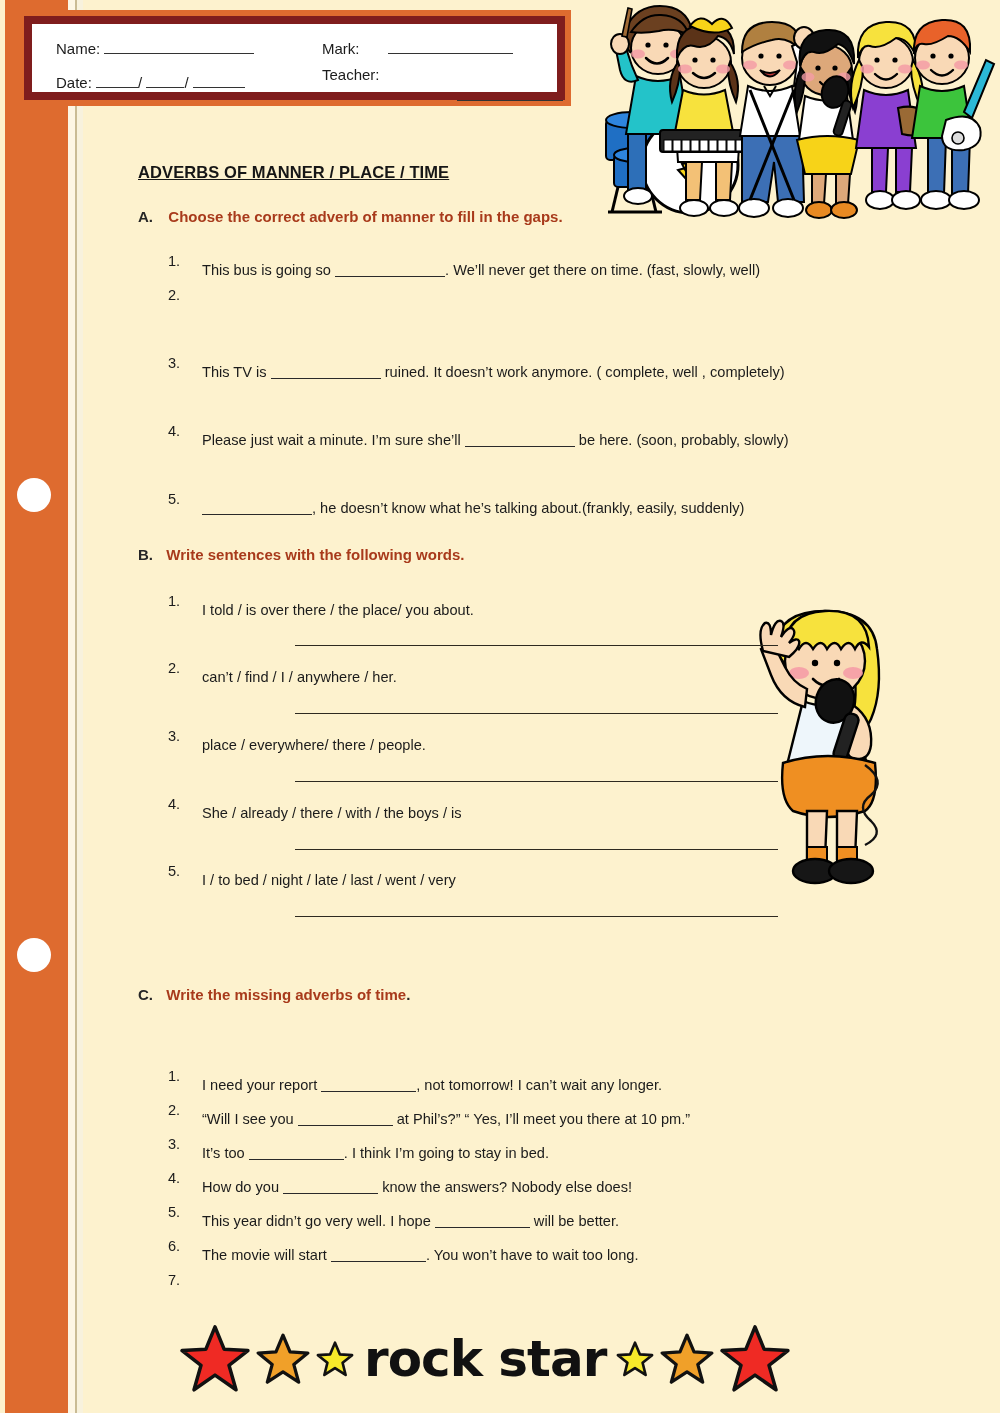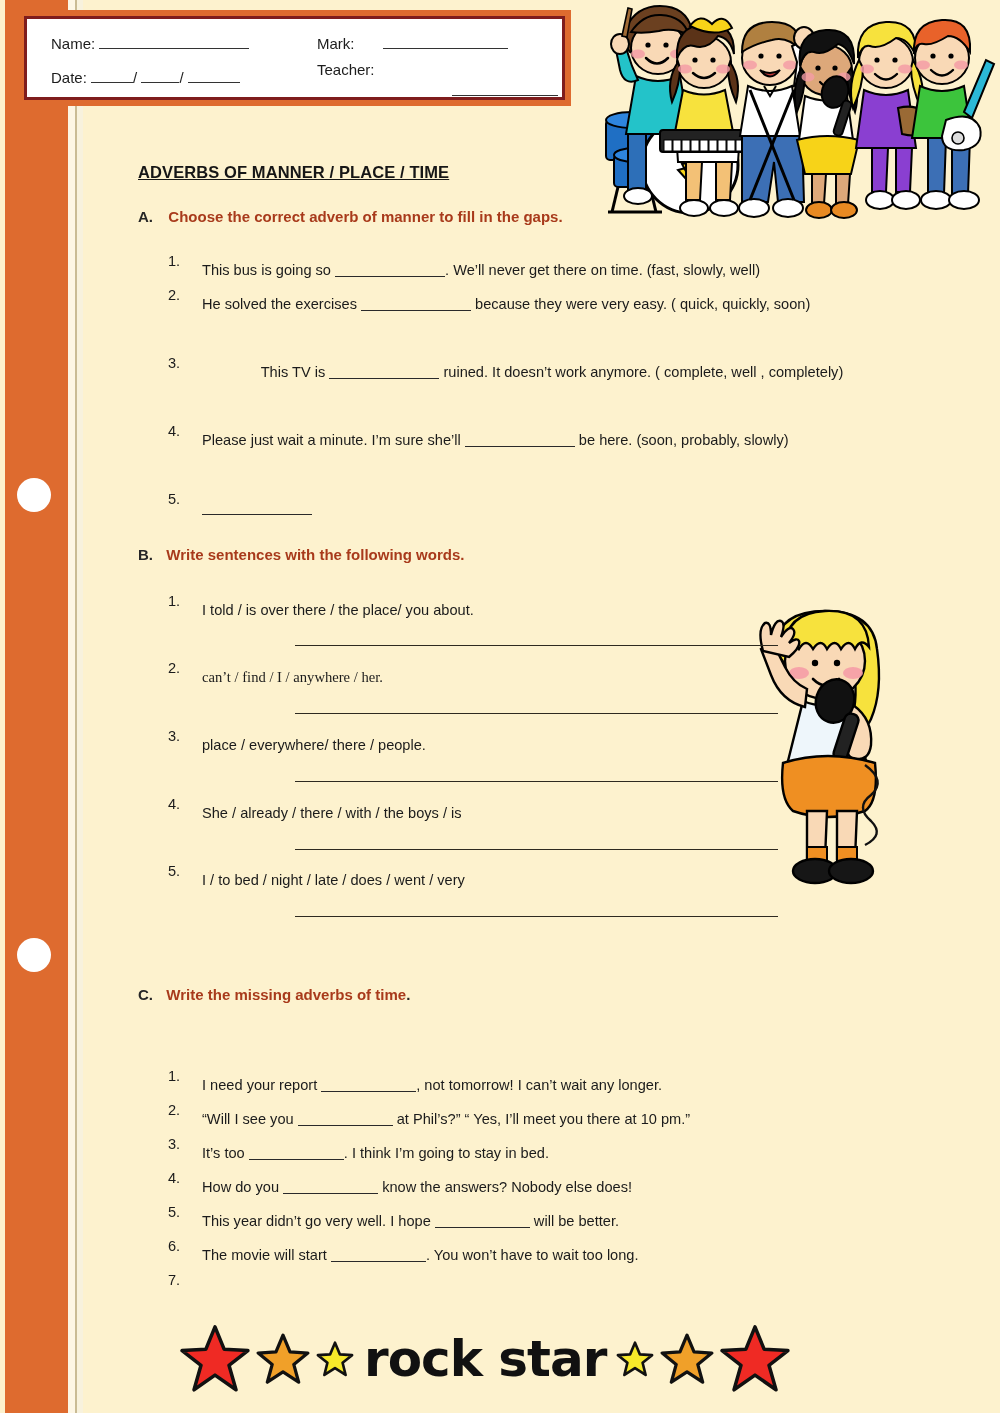--- a/index.html
+++ b/index.html
@@ -65,21 +65,21 @@
     top: 10px;
     width: 553px;
     height: 96px;
     background: #de6b2f;
     padding: 6px;
   }
   .header-box-inner {
     width: 100%;
     height: 100%;
     background: #ffffff;
-    border: 3px solid #7f1d1d;
+    border: 8px solid #7f1d1d;
     position: relative;
   }
   .hb-field {
     position: absolute;
     font-size: 15px;
     color: #1c1c1c;
     white-space: nowrap;
     font-family: "Liberation Sans", sans-serif;
   }
   .hb-name  { left: 24px; top: 16px; }
@@ -441,63 +441,60 @@
       <span style="display:inline-block;width:7px"></span>
       <span class="section-text">Choose the correct adverb of manner to fill in the gaps.</span>
     </div>
 
     <div class="qnum" style="left:78px; top:253px;">1.</div>
     <div class="qitem" style="left:112px; top:253px; width:700px;">
       <span>This bus is going so </span><span class="blank b110"></span><span>. We’ll never get there on time. (fast, slowly, well)</span>
     </div>
 
     <div class="qnum" style="left:78px; top:287px;">2.</div>
-    <div class="qitem" style="left:112px; top:287px; width:700px;">
-      <span>He solved the exercises </span><span class="blank b110"></span><span> because they were very easy. ( quick, quickly, soon)</span>
-    </div>
 
     <div class="qnum" style="left:78px; top:355px;">3.</div>
-    <div class="qitem" style="left:112px; top:355px; width:700px;text-align:center;">
+    <div class="qitem" style="left:112px; top:355px; width:700px;">
       <span>This TV is </span><span class="blank b110"></span><span> ruined. It doesn’t work anymore. ( complete, well , completely)</span>
     </div>
 
     <div class="qnum" style="left:78px; top:423px;">4.</div>
     <div class="qitem" style="left:112px; top:423px; width:700px;">
       <span>Please just wait a minute. I’m sure she’ll </span><span class="blank b110"></span><span> be here. (soon, probably, slowly)</span>
     </div>
 
     <div class="qnum" style="left:78px; top:491px;">5.</div>
     <div class="qitem" style="left:112px; top:491px; width:740px;">
-      <span></span><span class="blank b110"></span>
+      <span></span><span class="blank b110"></span><span>, he doesn’t know what he’s talking about.(frankly, easily, suddenly)</span>
     </div>
 
     <div class="section-head sec-b">
       <span class="section-letter">B.</span>
       <span style="display:inline-block;width:5px"></span>
       <span class="section-text">Write sentences with the following words.</span>
     </div>
 
     <div class="qnum" style="left:78px; top:593px;">1.</div>
     <div class="qitem" style="left:112px; top:593px;">I told / is over there / the place/ you about.</div>
     <div class="answer-line" style="top:645px;"></div>
 
     <div class="qnum" style="left:78px; top:660px;">2.</div>
-    <div class="qitem" style="left:112px; top:660px;font-family:Liberation Serif, serif;">can’t / find / I / anywhere / her.</div>
+    <div class="qitem" style="left:112px; top:660px;">can’t / find / I / anywhere / her.</div>
     <div class="answer-line" style="top:713px;"></div>
 
     <div class="qnum" style="left:78px; top:728px;">3.</div>
     <div class="qitem" style="left:112px; top:728px;">place / everywhere/ there / people.</div>
     <div class="answer-line" style="top:781px;"></div>
 
     <div class="qnum" style="left:78px; top:796px;">4.</div>
     <div class="qitem" style="left:112px; top:796px;">She / already / there / with / the boys / is</div>
     <div class="answer-line" style="top:849px;"></div>
 
     <div class="qnum" style="left:78px; top:863px;">5.</div>
-    <div class="qitem" style="left:112px; top:863px;">I / to bed / night / late / does / went / very</div>
+    <div class="qitem" style="left:112px; top:863px;">I / to bed / night / late / last / went / very</div>
     <div class="answer-line" style="top:916px;"></div>
 
     <div class="section-head sec-c">
       <span class="section-letter">C.</span>
       <span style="display:inline-block;width:5px"></span>
       <span class="section-text">Write the missing adverbs of time</span><span class="section-letter">.</span>
     </div>
 
     <div class="qnum" style="left:78px; top:1068px;">1.</div>
     <div class="qitem" style="left:112px; top:1068px; width:740px;">

